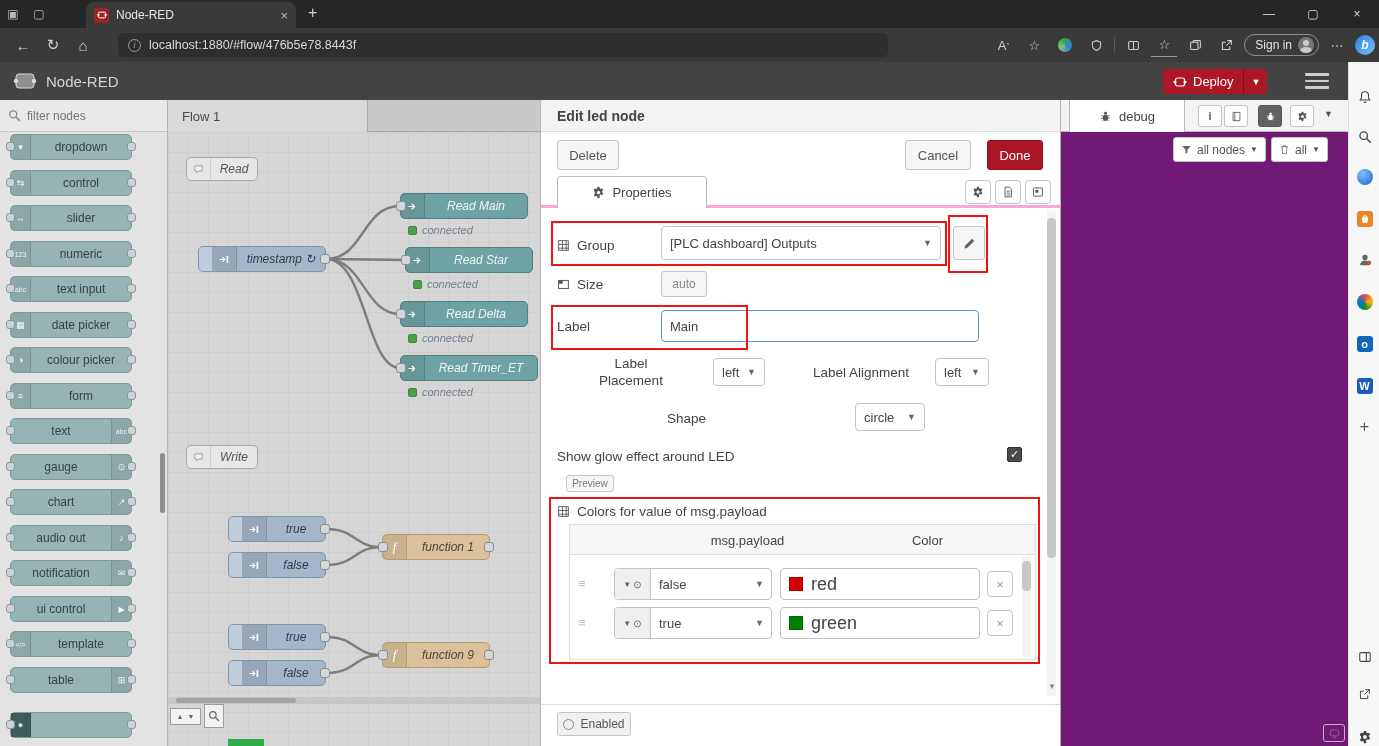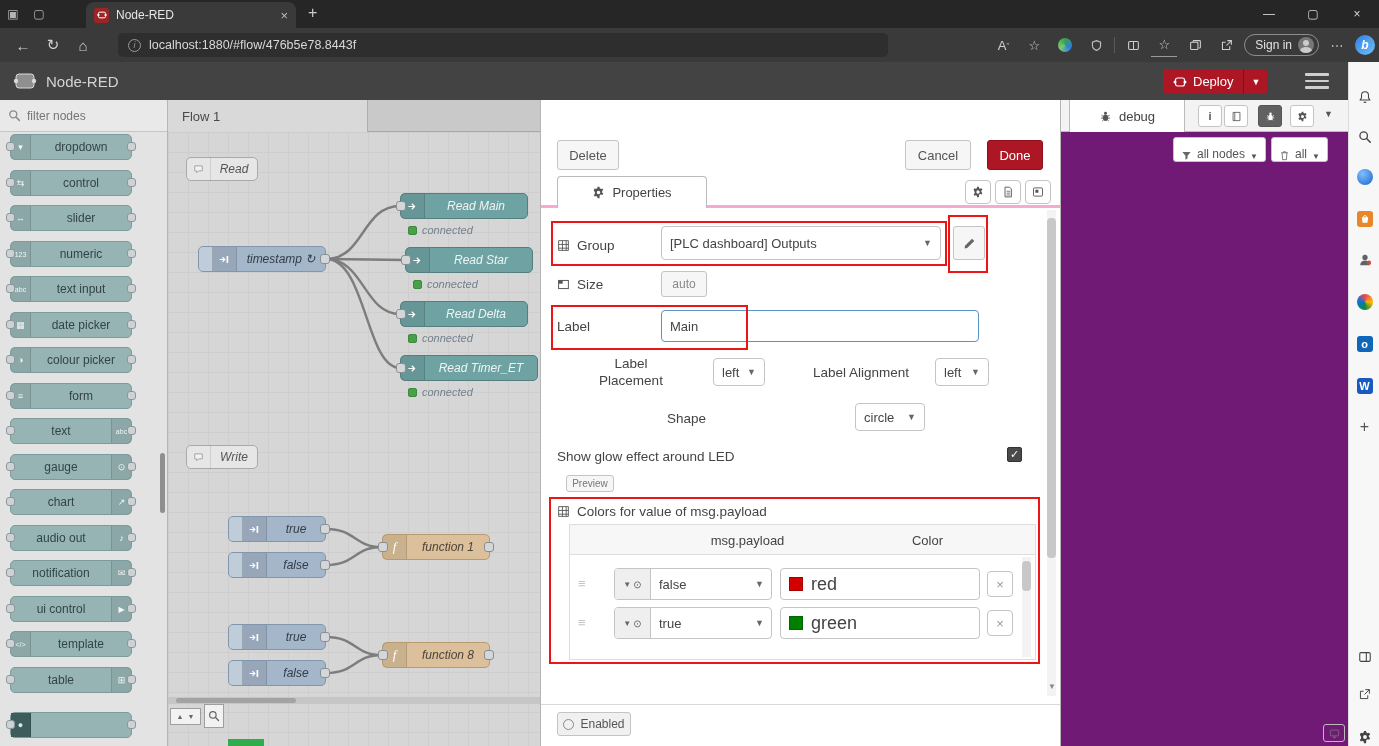--- a/index.html
+++ b/index.html
@@ -106,21 +106,21 @@
   .vtrack{position:absolute;background:#f3f3f3}
   .vthumb{position:absolute;background:#c8c8c8;border-radius:4px}
   .redbox{position:absolute;border:2px solid #ee1414;z-index:40}
 
   
   #debug{left:1060px;top:100px;width:288px;height:646px;background:#701a75;border-left:1px solid #b5b5b5}
   #dhead{position:absolute;left:0;top:0;width:288px;height:32px;background:#f3f3f3;border-bottom:1px solid #bbb}
   #dtab{position:absolute;left:8px;top:0;width:116px;height:32px;background:#fff;border-left:1px solid #bbb;border-right:1px solid #bbb;display:flex;align-items:center;justify-content:center;gap:7px;color:#444}
   .dbtn{position:absolute;top:5px;width:24px;height:22px;border:1px solid #c4c4c4;border-radius:3px;background:#fff;display:flex;align-items:center;justify-content:center;color:#555;font-size:11px}
   .dbtn.active{background:#616161;border-color:#555;color:#fff}
-  .fbtn{position:absolute;top:37px;height:25px;border:1px solid #c4c4c4;border-radius:3px;background:#fff;display:flex;align-items:flex-end;gap:5px;padding:0 7px;color:#555;font-size:12px}
+  .fbtn{position:absolute;top:37px;height:25px;border:1px solid #c4c4c4;border-radius:3px;background:#fff;display:flex;align-items:center;gap:5px;padding:0 7px;color:#555;font-size:12px}
 
   
   #estrip{left:1348px;top:62px;width:31px;height:684px;background:#f7f7f7;border-left:1px solid #ddd}
   .eic{position:absolute;left:5px;width:21px;height:21px;display:flex;align-items:center;justify-content:center;color:#3c3c3c;font-size:13px}
   .sq{width:16px;height:16px;border-radius:3px;color:#fff;font-size:11px;font-weight:bold;display:flex;align-items:center;justify-content:center}
 
   #taskpeek{left:228px;top:739px;width:36px;height:7px;background:#2fac4b}
 </style>
 </head>
 <body>
@@ -492,41 +492,44 @@
               <path d="M1 8h7M5 4.5L8.5 8 5 11.5" fill="none" stroke="#fff" stroke-width="1.6"></path>
               <rect x="11" y="3" width="2.4" height="10" fill="#fff"></rect>
             </svg>
           </span>
         <span class="nlbl">false</span>
         <span class="nport nout"></span>
       </div>
       <div class="fnode func" style="left:214px;top:510px;width:108px">
         <span class="nport nin"></span>
         <span class="nico fico">f</span>
-        <span class="nlbl">function 8</span>
+        <span class="nlbl">function 9</span>
         <span class="nport nout"></span>
       </div>
 
       <div id="hscroll">
           <div id="hthumb"></div>
         </div>
       <div class="cfoot" style="left:2px;top:576px;width:31px;height:17px;gap:4px;font-size:7px">
           <span>▲</span>
           <span>▼</span>
         </div>
       <div class="cfoot" style="left:36px;top:572px;width:20px;height:24px">
         <svg width="12" height="12" viewBox="0 0 16 16">
             <circle cx="6.5" cy="6.5" r="4.3" fill="none" stroke="#666" stroke-width="1.6"></circle>
             <line x1="9.8" y1="9.8" x2="14" y2="14" stroke="#666" stroke-width="1.8" stroke-linecap="round"></line>
           </svg>
       </div>
     </div>
   </div>
 
   <div id="editor" class="abs">
+    <div id="ehead">
+        <span>Edit led node</span>
+      </div>
 
     <div class="btn" style="left:16px;top:40px;width:62px;height:30px">
         <span>Delete</span>
       </div>
     <div class="btn" style="left:364px;top:40px;width:66px;height:30px">
         <span>Cancel</span>
       </div>
     <div class="btn primary" style="left:446px;top:40px;width:56px;height:30px">
         <span>Done</span>
       </div>

